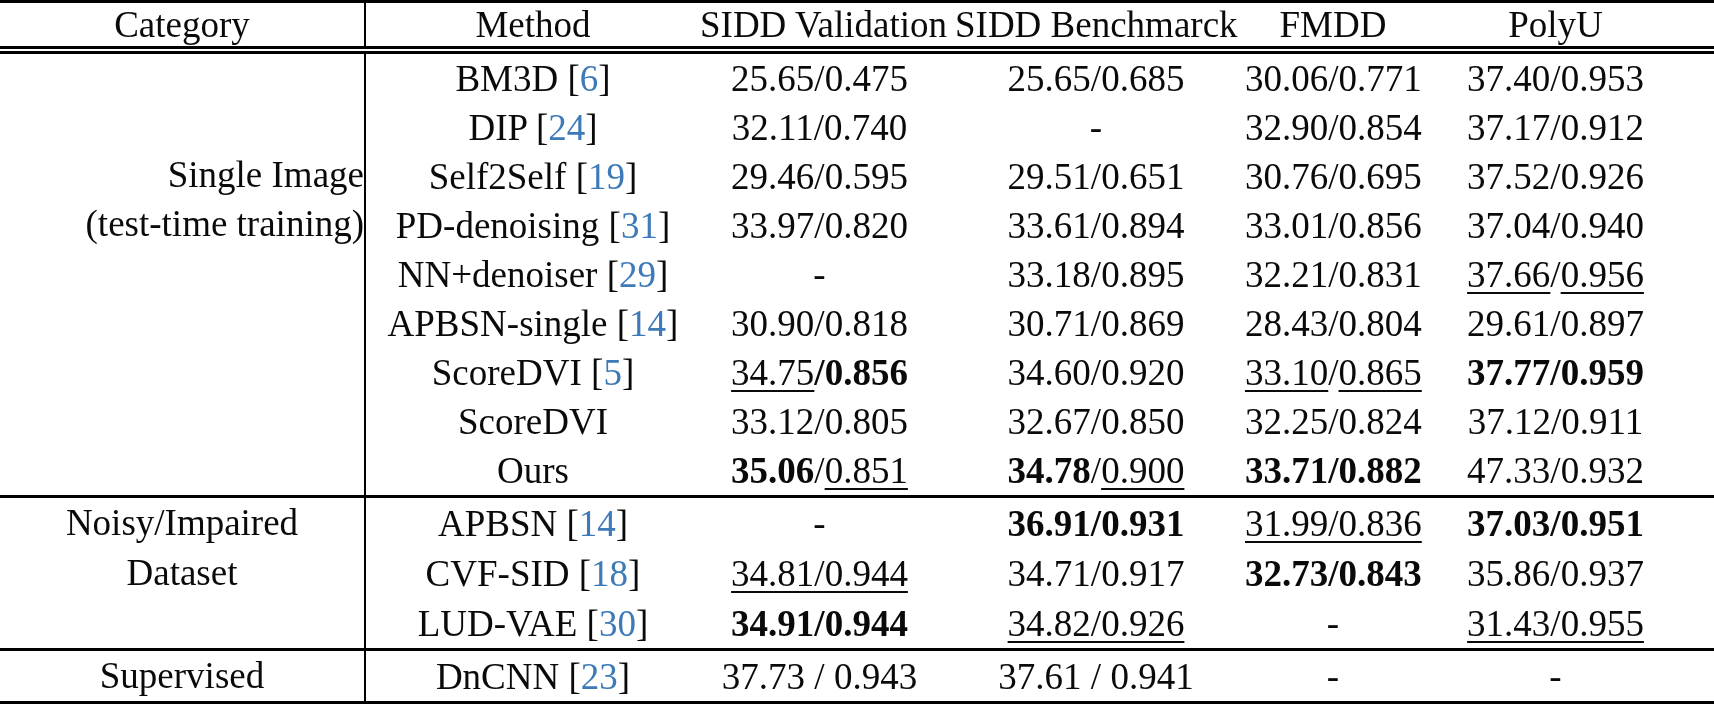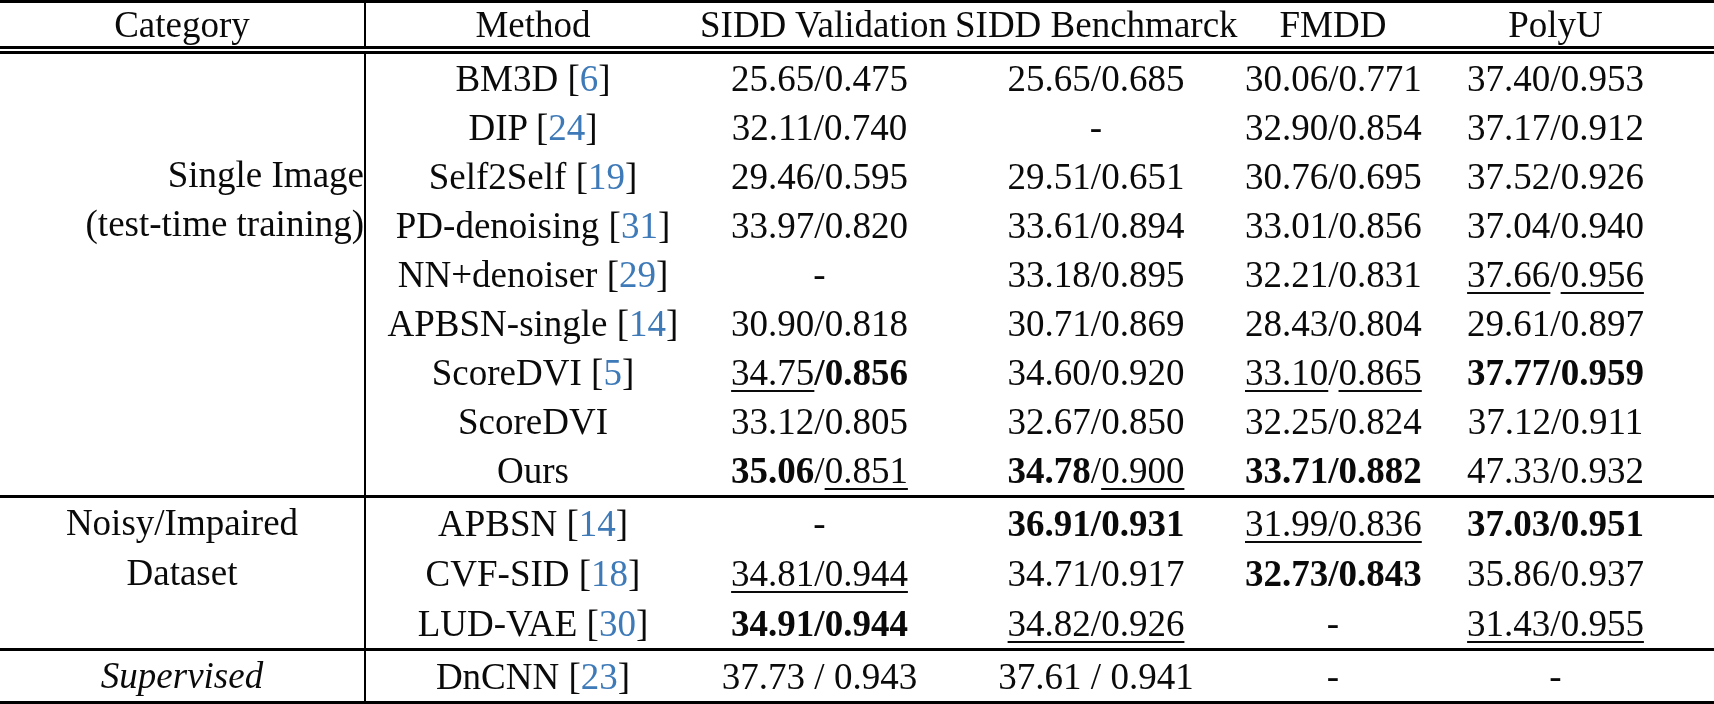--- a/index.html
+++ b/index.html
@@ -38,21 +38,21 @@
   
   tr.group-end td, td.group-end-cell { border-bottom: 3px solid #000; }
   
   tr.g0 td { height: 49px; }
   tr.g1 td, tr.g2 td { height: 50px; }
   
   td.cat-g0 { vertical-align: top; padding-top: 96px; }
   td.cat-g0 .cat-line { line-height: 49px; text-align: right; }
   td.cat-g1 { vertical-align: top; padding-top: 0; }
   td.cat-g1 .cat-line { line-height: 50px; }
-  td.cat-g2 { vertical-align: middle; font-style: italic; }
+  td.cat-g2 { vertical-align: middle; }
   td.cat-g2 .cat-line { line-height: 50px; }
   
   .c2 { padding-right: 16px; }
   .c3 { padding-right: 8px; }
   .c4 { padding-right: 24px; }
   .c5 { padding-right: 48px; }
   
   .b { font-weight: bold; }
   .u {
     text-decoration: underline;

